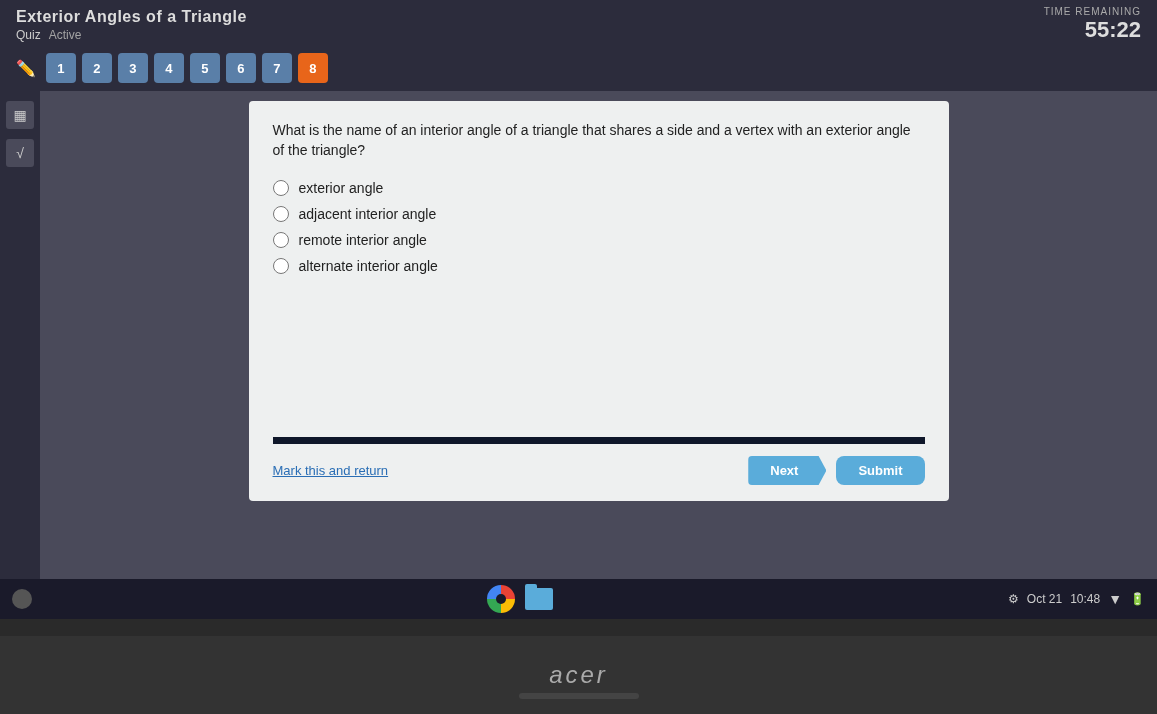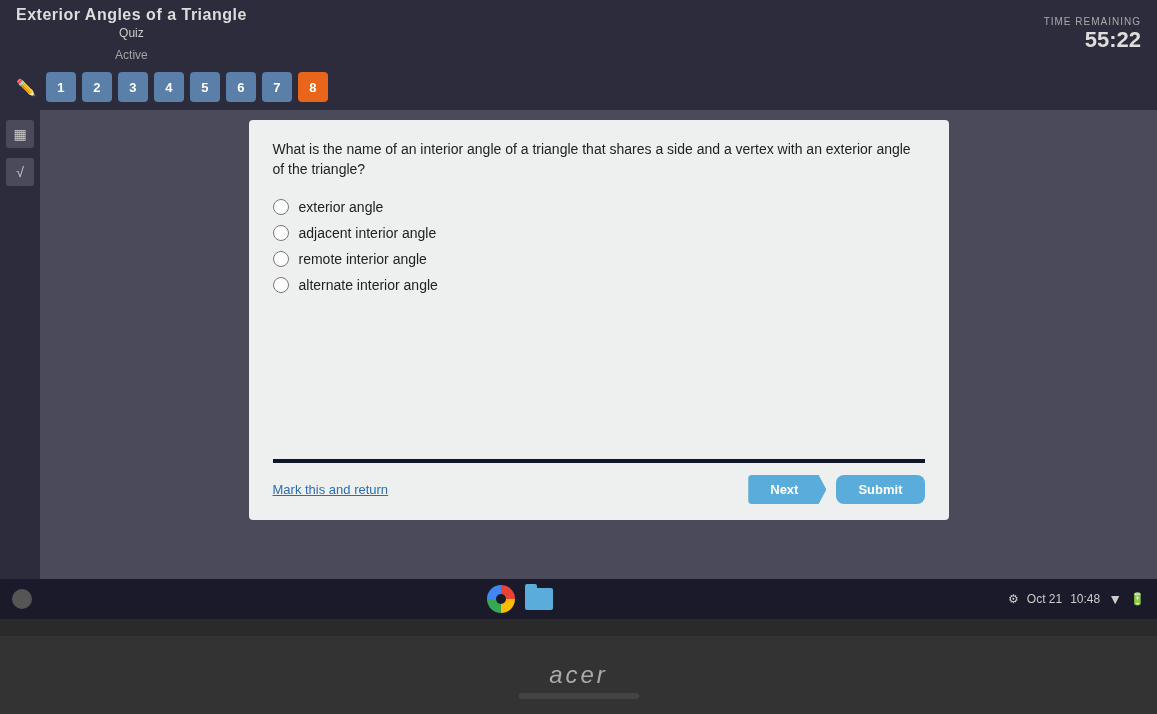--- a/index.html
+++ b/index.html
@@ -41,24 +41,23 @@
 
     .page-title {
       color: #ddd;
       font-size: 16px;
       font-weight: bold;
       letter-spacing: 0.5px;
     }
 
     .quiz-status {
       display: flex;
-      align-items: center;
+      align-items: flex-start;
       gap: 8px;
       margin-top: 2px;
-      flex-direction: column;
     }
 
     .quiz-label {
       color: #ccc;
       font-size: 12px;
     }
 
     .active-badge {
       color: #a3a3a3;
       font-size: 12px;
@@ -203,21 +202,21 @@
     }
 
     .card-footer {
       position: absolute;
       bottom: 16px;
       left: 24px;
       right: 24px;
       display: flex;
       align-items: center;
       justify-content: space-between;
-      border-top: 4px solid #0f172a;
+      border-top: 7px solid #0f172a;
       padding-top: 12px;
     }
 
     .mark-return-link {
       color: #2a6eb5;
       font-size: 13px;
       text-decoration: underline;
       cursor: pointer;
       background: none;
       border: none;

